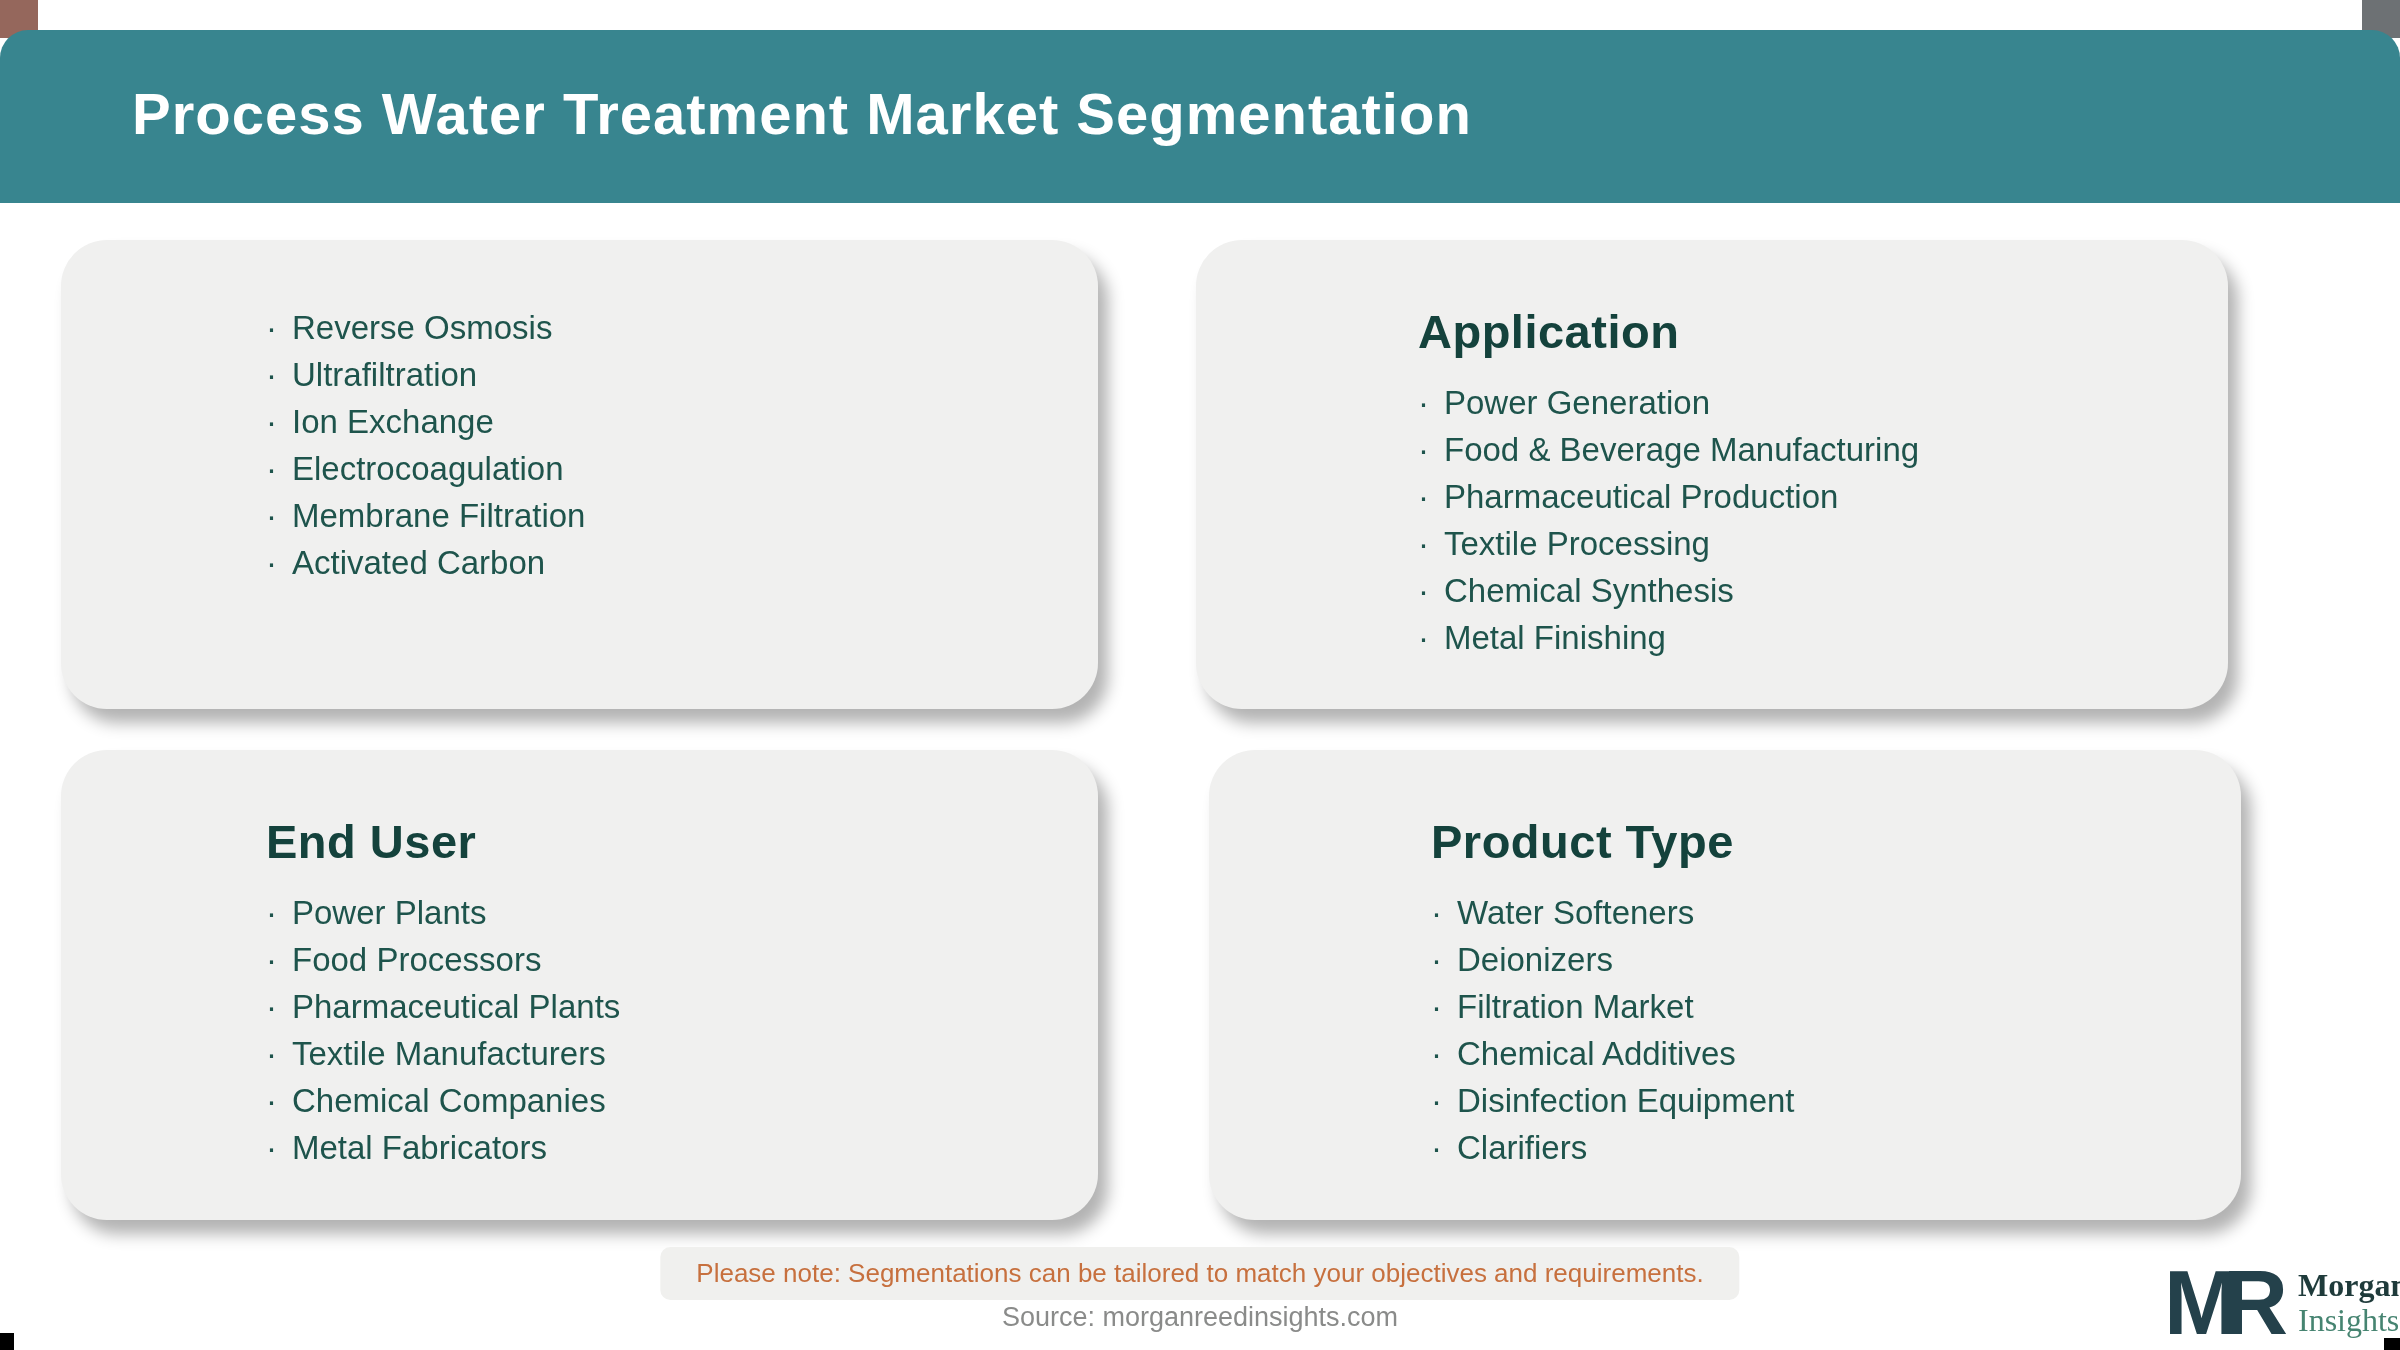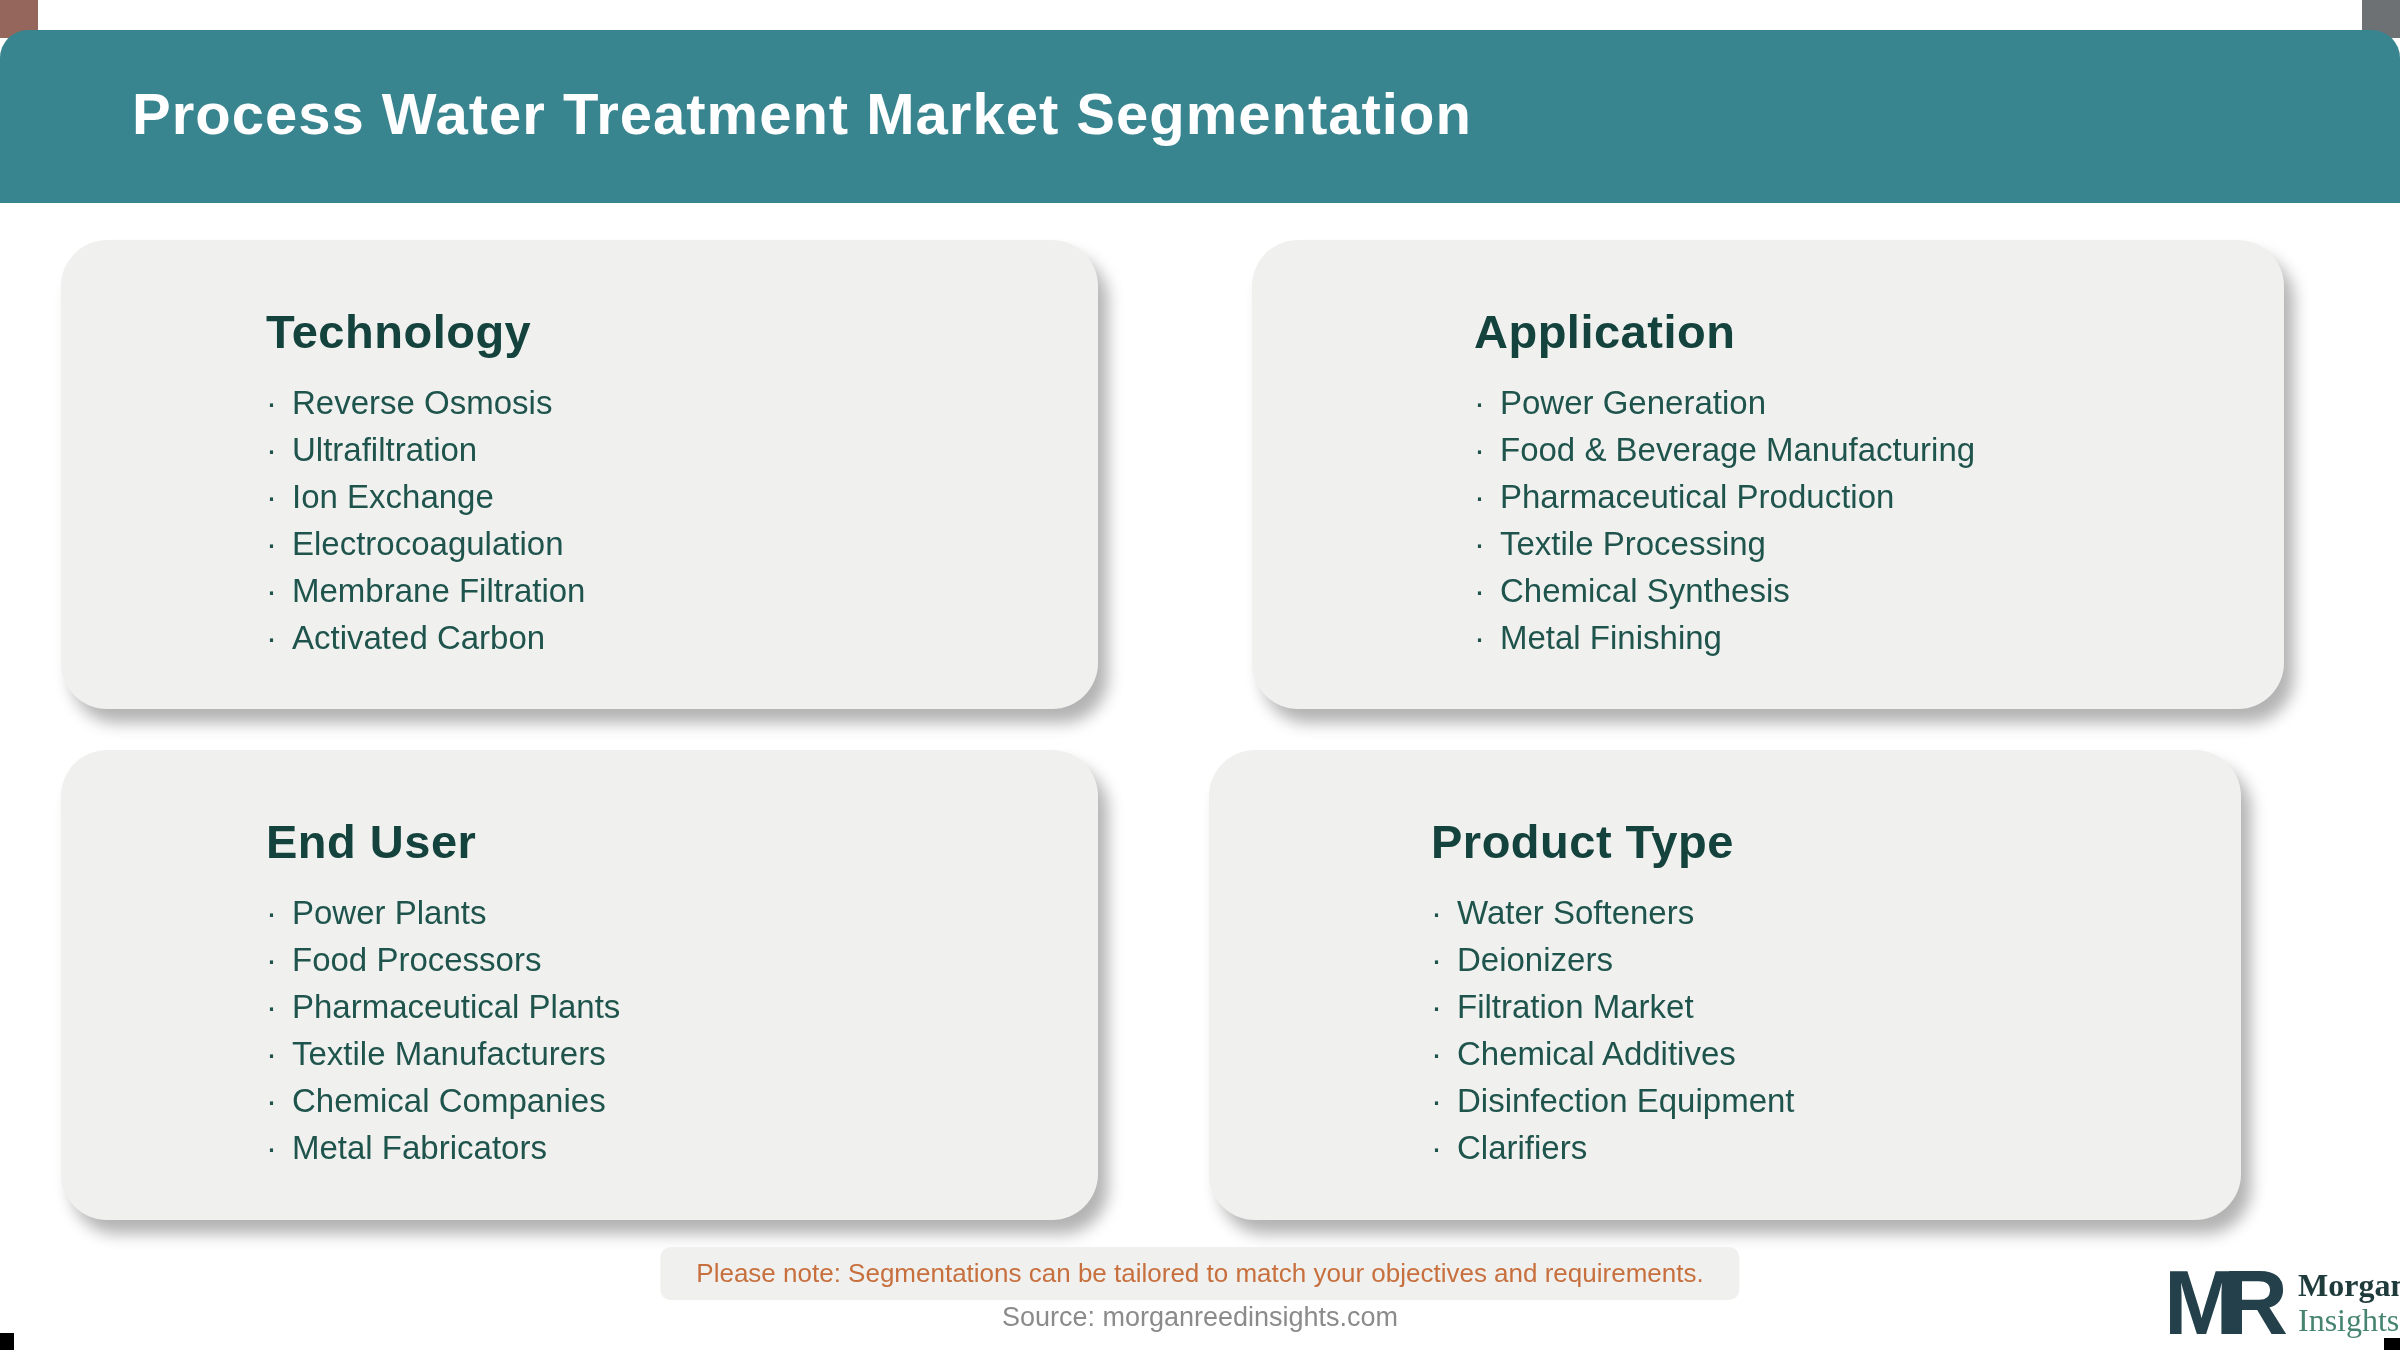--- a/index.html
+++ b/index.html
@@ -40,21 +40,21 @@
   }
 
   .card{
     position:absolute;
     background:var(--card-bg);
     border-radius:46px;
     box-shadow:10px 14px 16px rgba(0,0,0,0.30);
     padding:64px 50px 0 205px;
   }
   #card-technology{left:61px;top:240px;width:1037px;height:469px;}
-  #card-application{left:1252px;top:240px;width:1032px;height:469px;padding-left:222px;}
+  #card-application{left:1196px;top:240px;width:1032px;height:469px;padding-left:222px;}
   #card-enduser{left:61px;top:750px;width:1037px;height:470px;}
   #card-producttype{left:1209px;top:750px;width:1032px;height:470px;padding-left:222px;}
 
   .card-title{
     margin:0 0 20px 0;
     font-size:47px;font-weight:bold;color:var(--title-color);letter-spacing:0.5px;
   }
   .card-list{list-style:none;margin:0;padding:0;}
   .card-list li{
     font-size:33px;line-height:47px;color:var(--item-color);
@@ -99,21 +99,20 @@
 <body>
 
 <div class="corner-art left"></div>
 <div class="corner-art right"></div>
 
 <header class="header">
   <h1>Process Water Treatment Market Segmentation</h1>
 </header>
 
 <section class="card" id="card-technology">
-  <h2 class="card-title">Technology</h2>
   <ul class="card-list">
       <li>
         <span class="bullet">·</span>
         <span>Reverse Osmosis</span>
       </li>
       <li>
         <span class="bullet">·</span>
         <span>Ultrafiltration</span>
       </li>
       <li>

